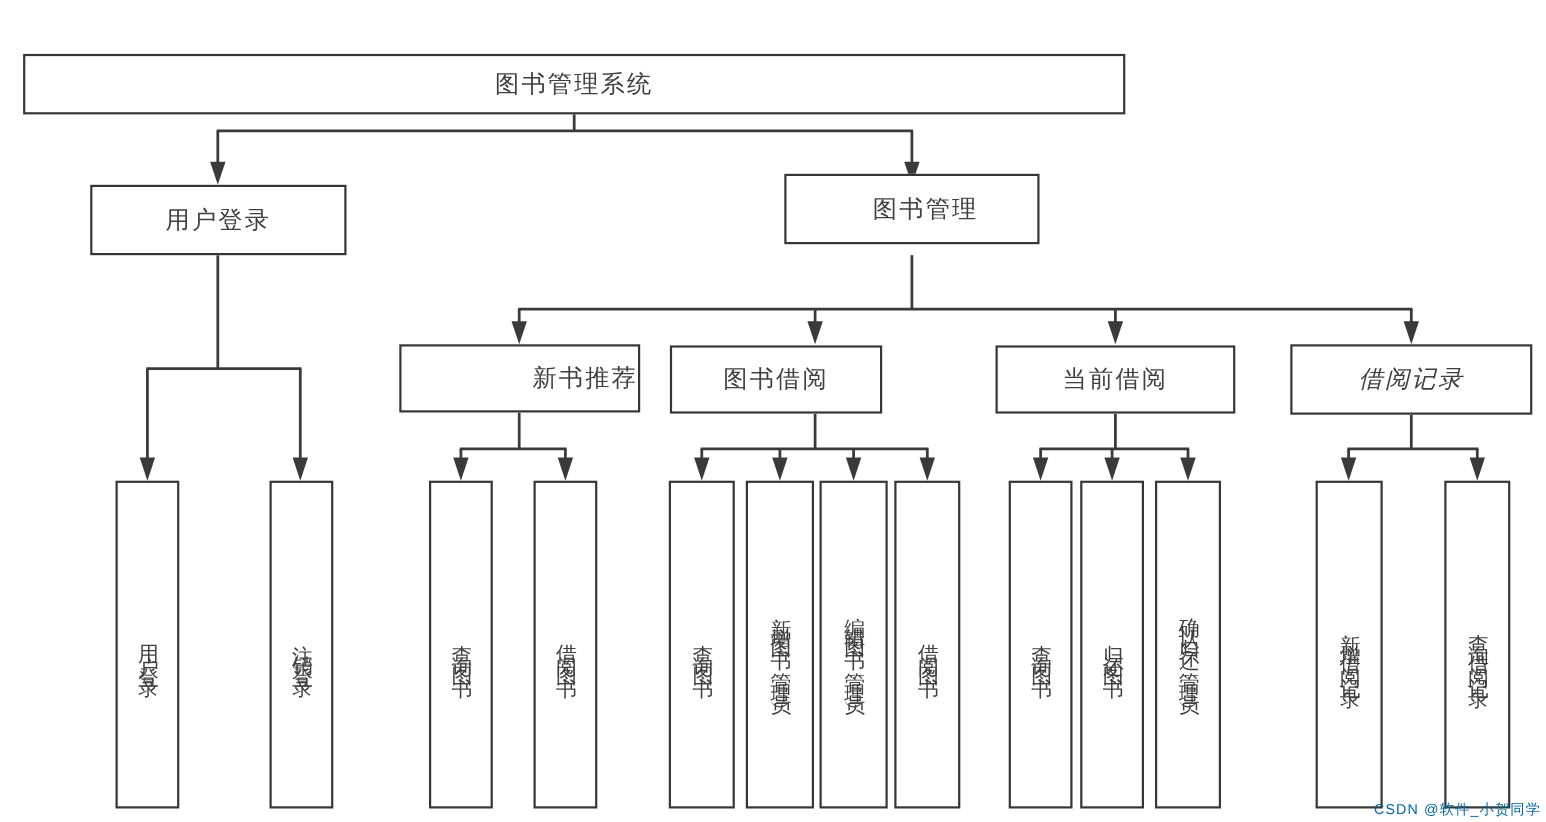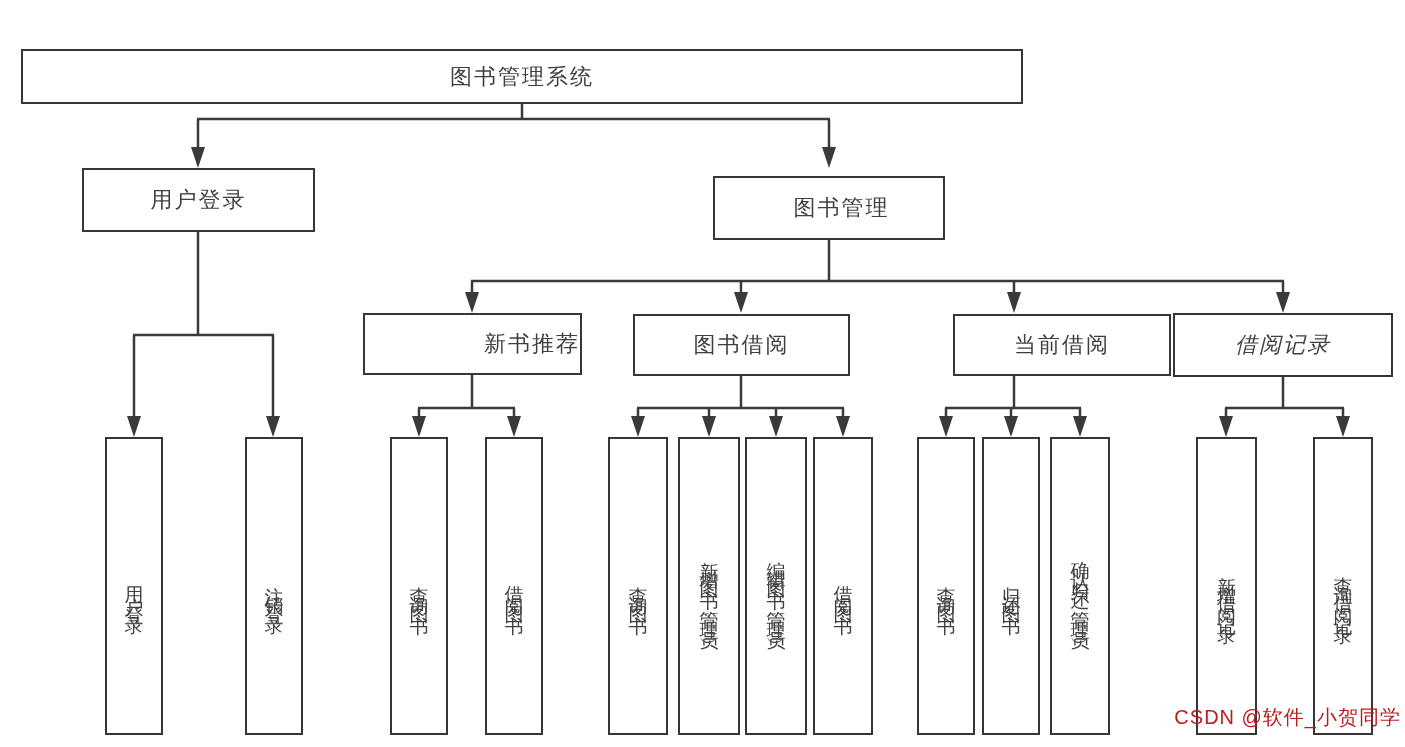--- a/index.html
+++ b/index.html
@@ -43,23 +43,23 @@
     text-orientation: mixed;
     font-size: 19px;
     letter-spacing: 10px;
     margin-bottom: -10px;
     white-space: nowrap;
     color: #3f3f3f;
   }
   #watermark {
     position: absolute;
     right: 4px;
-    bottom: 16px;
-    font-size: 20px;
-    color: #b91c1c;
+    bottom: 2px;
+    font-size: 13px;
+    color: #0369a1;
     letter-spacing: 1px;
     z-index: 5;
     white-space: nowrap;
   }
   line { stroke: #3a3a3a; stroke-width: 2.5; }
   polygon { fill: #3a3a3a; }
 </style>
 </head>
 <body>
 
@@ -127,31 +127,31 @@
     <polygon points="1336,416 1350,416 1343,437"></polygon>
   </svg>
 
   <div class="node" style="left:21px; top:13px; width:1002px; height:55px;margin-top:36px;">
     <span class="hlabel">图书管理系统</span>
   </div>
 
   <div class="node" style="left:82px; top:168px; width:233px; height:64px;">
     <span class="hlabel">用户登录</span>
   </div>
-  <div class="node" style="left:713px; top:176px; width:232px; height:64px;padding-left:25px;">
+  <div class="node" style="left:713px; top:158px; width:232px; height:64px;padding-left:25px;">
     <span class="hlabel">图书管理</span>
   </div>
 
   <div class="node" style="left:363px; top:313px; width:219px; height:62px;justify-content:flex-end;">
     <span class="hlabel">新书推荐</span>
   </div>
-  <div class="node" style="left:633px; top:314px; width:217px; height:62px;">
+  <div class="node" style="left:609px; top:314px; width:193px; height:62px;">
     <span class="hlabel">图书借阅</span>
   </div>
-  <div class="node" style="left:905px; top:314px; width:218px; height:62px;margin-left:48px;">
+  <div class="node" style="left:905px; top:314px; width:218px; height:62px;">
     <span class="hlabel">当前借阅</span>
   </div>
   <div class="node" style="left:1173px; top:313px; width:220px; height:64px;font-style:italic;">
     <span class="hlabel">借阅记录</span>
   </div>
 
   <div class="node leaf" style="left:105px; top:437px; width:58px; height:298px;">
     <span class="vlabel">用户登录</span>
   </div>
   <div class="node leaf" style="left:245px; top:437px; width:58px; height:298px;">

